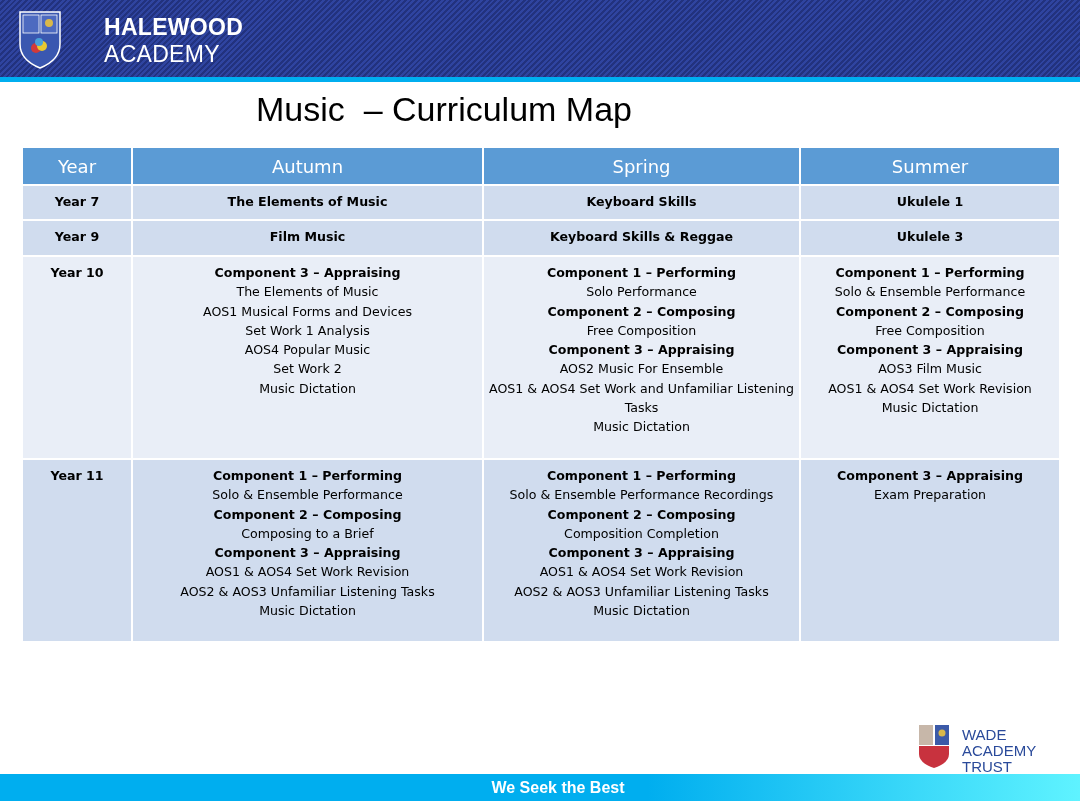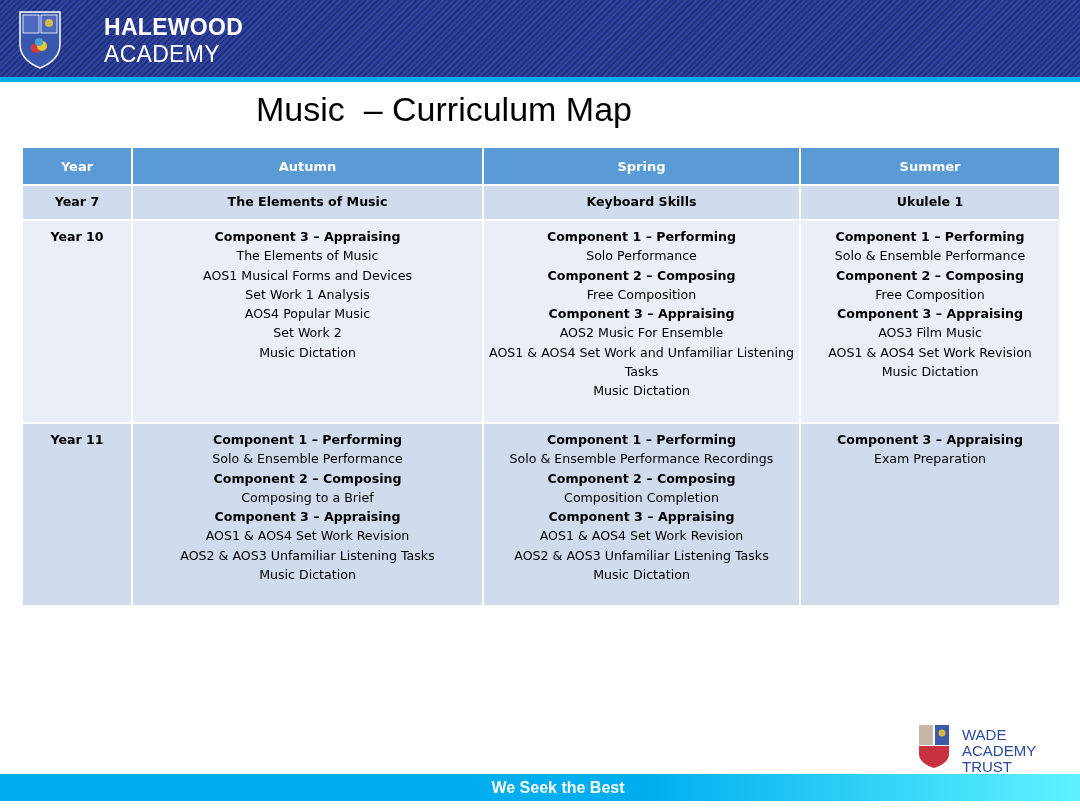--- a/index.html
+++ b/index.html
@@ -8,21 +8,21 @@
     background-color:#2a3c94;
     background-image:repeating-linear-gradient(135deg,#2f44a0 0px,#2f44a0 2px,#22327e 2px,#22327e 4px);}
   .header-stripe{position:absolute;left:0;top:77px;width:1080px;height:5px;background:#00aeef;}
   .crest{position:absolute;left:18px;top:10px;width:44px;height:60px;}
   .school-name{position:absolute;left:104px;top:14px;color:#ffffff;line-height:27px;}
   .school-name .l1{font-weight:bold;font-size:23px;letter-spacing:0.3px;display:block;}
   .school-name .l2{font-size:23px;display:block;letter-spacing:0.3px;}
   .title{position:absolute;left:0;top:90px;width:888px;text-align:center;font-size:34px;color:#000;}
   table.map{position:absolute;left:21px;top:146px;width:1038px;border-collapse:collapse;table-layout:fixed;}
   table.map th,table.map td{border:2px solid #ffffff;text-align:center;color:#000;}
-  table.map th{background:#5b9bd5;color:#ffffff;font-weight:bold;font-size:13px;height:36px;padding:0;font-family:"DejaVu Sans",sans-serif;text-align:center;}
+  table.map th{background:#5b9bd5;color:#ffffff;font-weight:normal;font-size:18px;height:36px;padding:0;font-family:"DejaVu Sans",sans-serif;text-align:center;}
   table.map td{font-size:12.6px;line-height:19.3px;vertical-align:top;padding:6px 4px 0 4px;font-family:"DejaVu Sans",sans-serif;}
   table.map td.year{font-weight:bold;}
   tr.odd td{background:#d0dcee;}
   tr.even td{background:#e9eef7;}
   tr.r7 td{height:27px;} tr.r8 td{height:29px;} tr.r9 td{height:28px;}
   tr.r10 td{height:195px;} tr.r11 td{height:175px;}
   .line{display:block;}
   .line.b{font-weight:bold;}
   .wdt{position:absolute;left:918px;top:724px;}
   .wdt-text{position:absolute;left:962px;top:727px;color:#2a4a9a;font-size:15px;line-height:16px;}
@@ -71,20 +71,32 @@
       <tr class="odd r7">
         <td class="year">Year 7</td>
         <td>
           <span class="line b">The Elements of Music</span>
         </td>
         <td>
           <span class="line b">Keyboard Skills</span>
         </td>
         <td>
           <span class="line b">Ukulele 1</span>
+        </td>
+      </tr>
+      <tr class="odd r9">
+        <td class="year">Year 9</td>
+        <td>
+          <span class="line b">Film Music</span>
+        </td>
+        <td>
+          <span class="line b">Keyboard Skills &amp; Reggae</span>
+        </td>
+        <td>
+          <span class="line b">Ukulele 3</span>
         </td>
       </tr>
       <tr class="even r10">
         <td class="year">Year 10</td>
         <td>
           <span class="line b">Component 3 – Appraising</span>
           <span class="line">The Elements of Music</span>
           <span class="line">AOS1 Musical Forms and Devices</span>
           <span class="line">Set Work 1 Analysis</span>
           <span class="line">AOS4 Popular Music</span>

